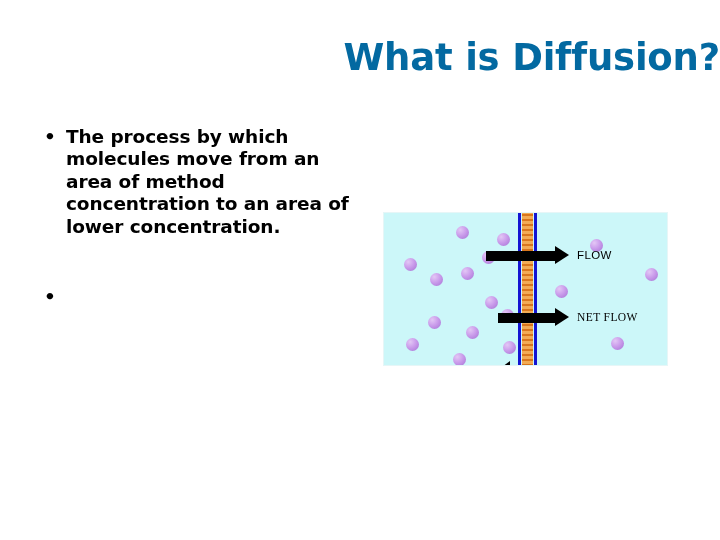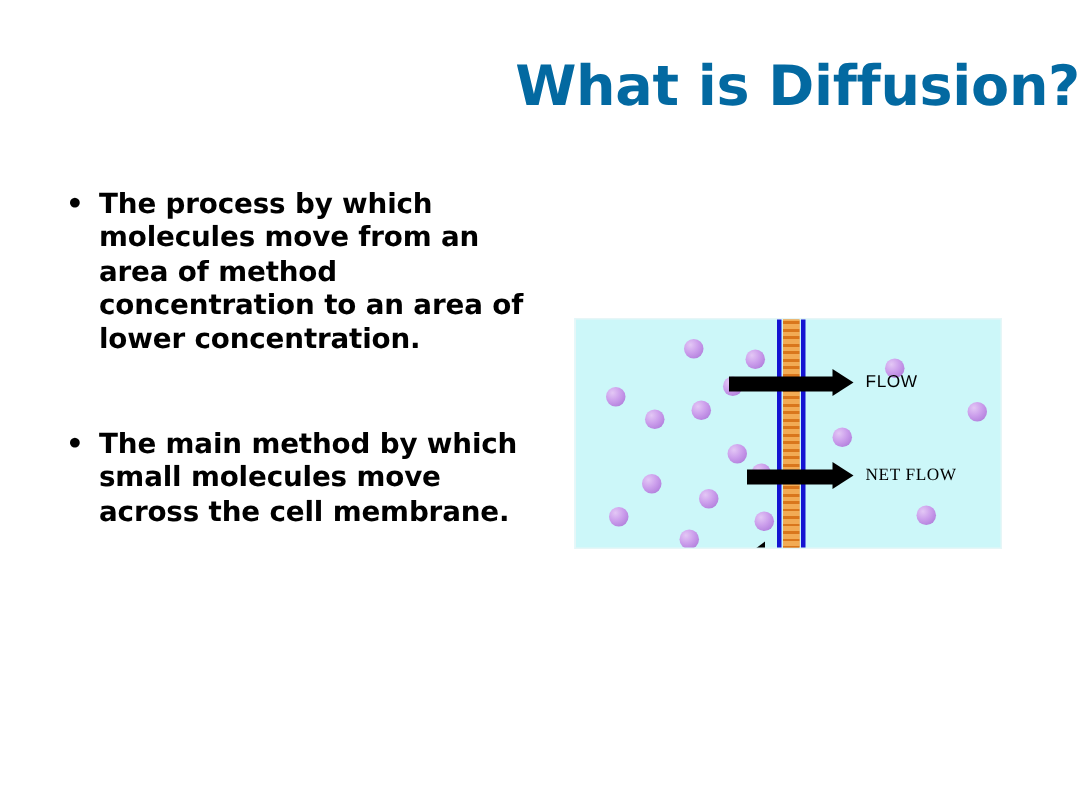--- a/index.html
+++ b/index.html
@@ -161,21 +161,20 @@
 
   <div class="slide-title">What is Diffusion?</div>
 
   <div class="body-col">
     <div class="bullet">
       <span class="dot">•</span>
       <span>The process by which molecules move from an area of method concentration to an area of lower concentration.</span>
     </div>
     <div class="bullet">
       <span class="dot">•</span>
-      <span>The main method by which small molecules move across the cell membrane.</span>
     </div>
   </div>
 
   <div class="diagram" id="diagram">
     <div class="membrane">
       <div class="core"></div>
       <div class="edge left"></div>
       <div class="edge right"></div>
     </div>
   <div class="molecule" style="left: 20px; top: 45px;"></div>

